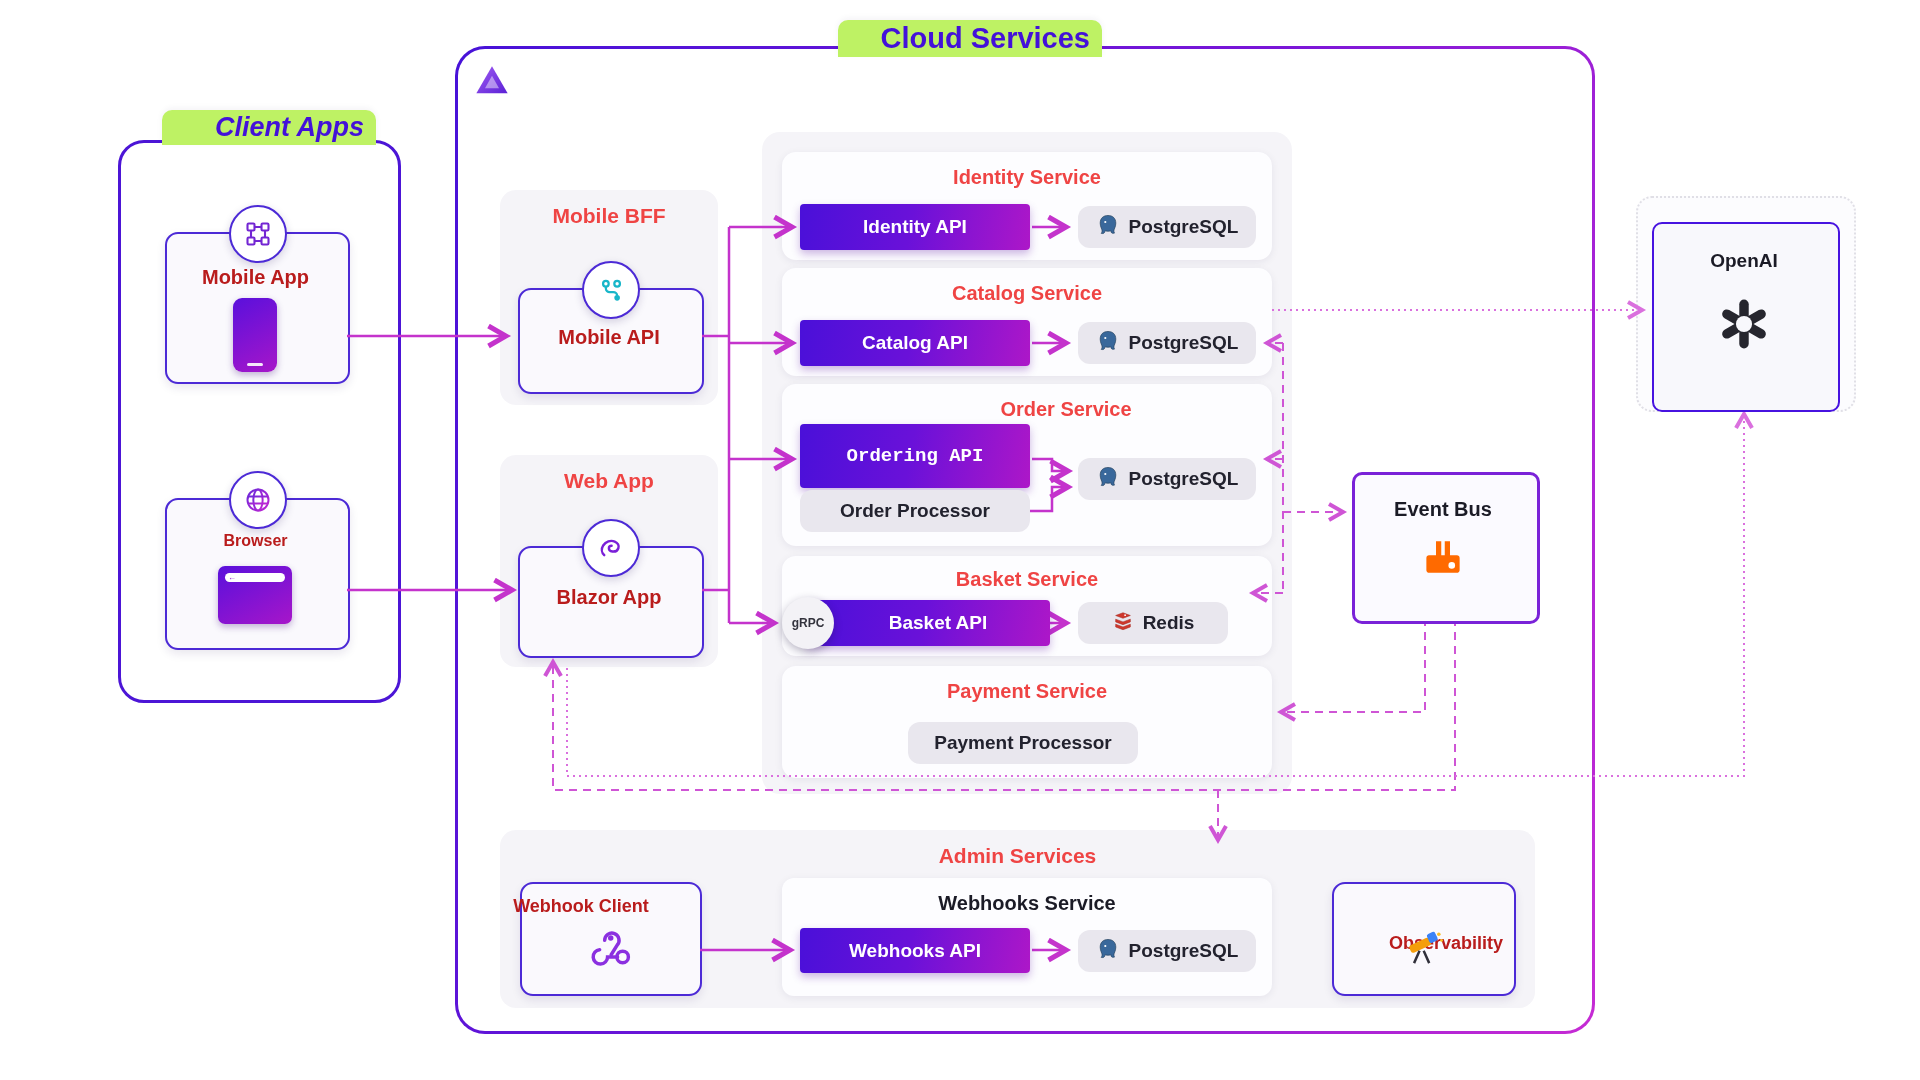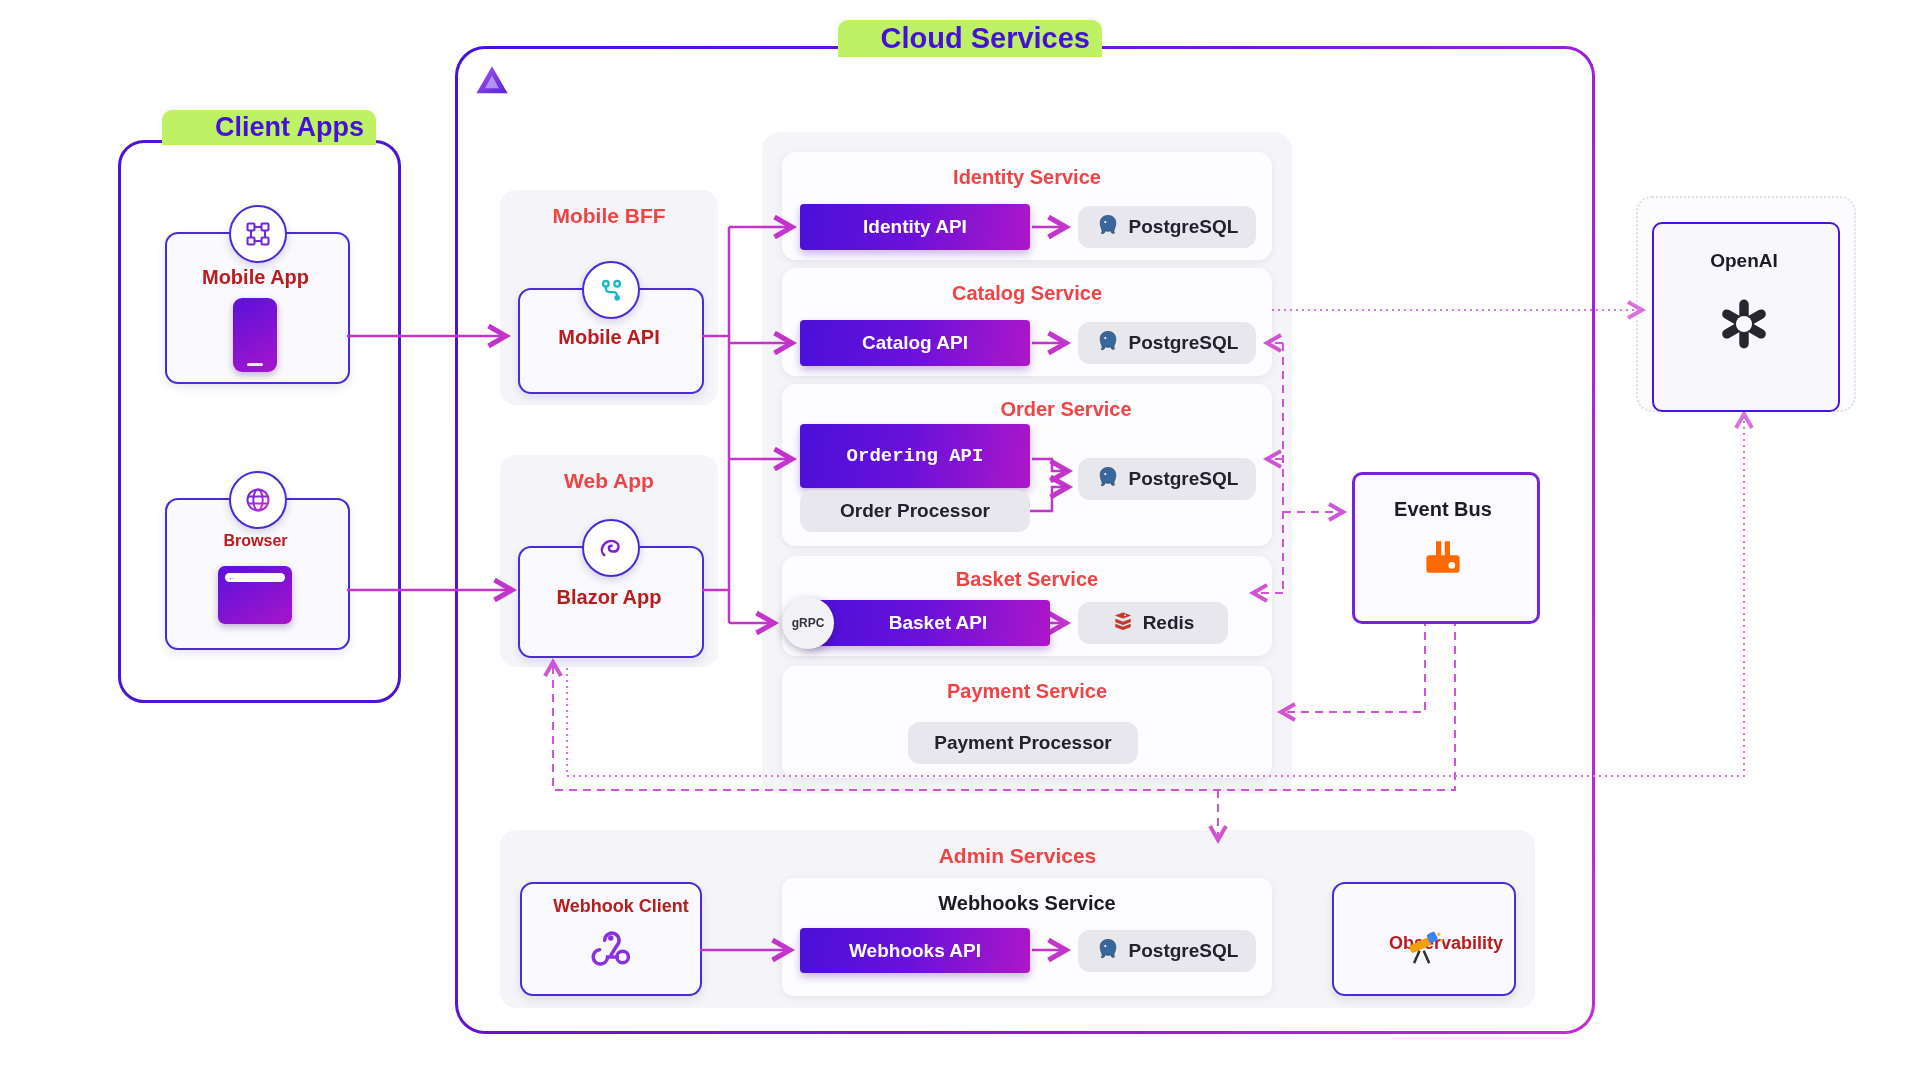--- a/index.html
+++ b/index.html
@@ -94,21 +94,21 @@
       <path d="M1455 618 V790 H553 V662" marker-end="url(#mD)"></path>
       <path d="M1218 790 V840" marker-end="url(#mD)"></path>
     </g>
     <g stroke="#da70de" stroke-width="2" fill="none" stroke-dasharray="2 4">
       <path d="M1272 310 H1642" marker-end="url(#mT)"></path>
       <path d="M567 668 V776 H1744 V414" marker-end="url(#mT)"></path>
     </g>
   </svg>
 
   <div class="group-outline" style="left:118px;top:140px;width:277px;height:557px;"></div>
-  <div class="group-tab" style="left:162px;top:110px;width:190px;font-size:27px;">Client Apps</div>
+  <div class="group-tab" style="left:162px;top:110px;width:190px;font-size:27px;font-style:italic;">Client Apps</div>
 
   <div class="card" style="left:165px;top:232px;width:181px;height:148px;"></div>
   <div class="circ" style="left:229px;top:205px;">
     <svg viewBox="0 0 24 24" width="28" height="28">
         <g fill="none" stroke="#7326d3" stroke-width="1.8">
       <rect x="3" y="3" width="6" height="6" rx="1"></rect>
           <rect x="15" y="3" width="6" height="6" rx="1"></rect>
       <rect x="3" y="15" width="6" height="6" rx="1"></rect>
           <rect x="15" y="15" width="6" height="6" rx="1"></rect>
       <path d="M9 6h6M9 18h6M6 9v6M18 9v6"></path>
@@ -262,21 +262,21 @@
       <rect x="-2.7" y="-14" width="5.4" height="28" rx="2.7" transform="rotate(120)"></rect>
         </g>
       <circle r="4.6" fill="#f8f8fc"></circle>
       </svg>
   </div>
 
   <div class="panel" style="left:500px;top:830px;width:1035px;height:178px;"></div>
   <div class="stitle" style="left:500px;top:844px;width:1035px;font-size:21px;">Admin Services</div>
 
   <div class="card" style="left:520px;top:882px;width:178px;height:110px;"></div>
-  <div class="nlabel" style="left:532px;top:896px;width:178px;font-size:18px;">Webhook Client</div>
+  <div class="nlabel" style="left:492px;top:896px;width:178px;font-size:18px;">Webhook Client</div>
   <div class="abs" style="left:586px;top:926px;">
     <svg viewBox="0 0 32 32" width="46" height="46">
         <g fill="none" stroke="#8b30e0" stroke-width="2.4" stroke-linecap="round">
       <path d="M13 10a5 5 0 1 1 8.6 3.4L17.5 20"></path>
       <path d="M9.5 16.5A5 5 0 1 0 15 21.5h7"></path>
       <circle cx="25.5" cy="21.5" r="4"></circle>
         </g>
       <circle cx="17.2" cy="8.3" r="1.9" fill="#8b30e0"></circle>
       </svg>
   </div>

